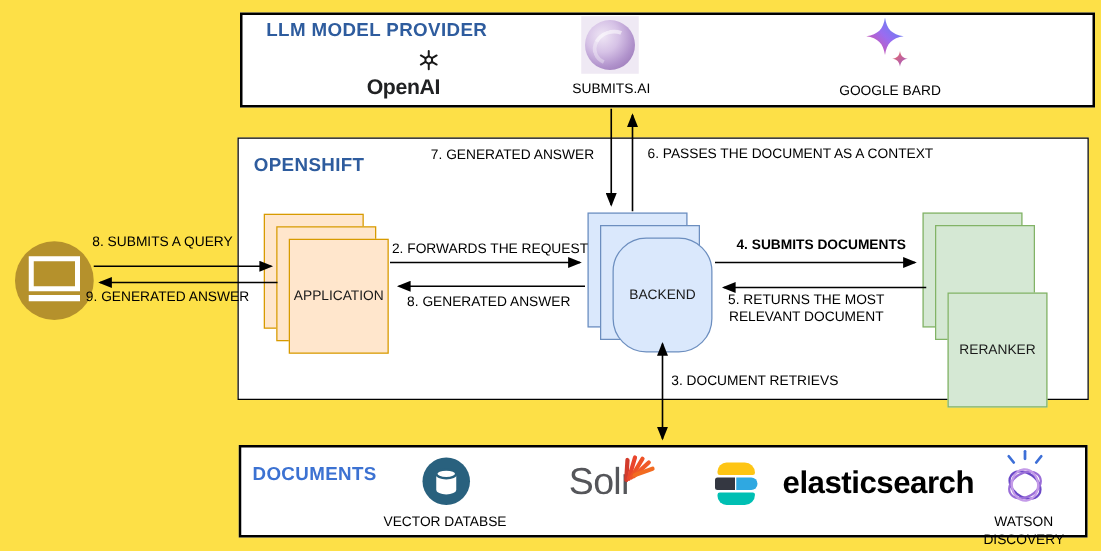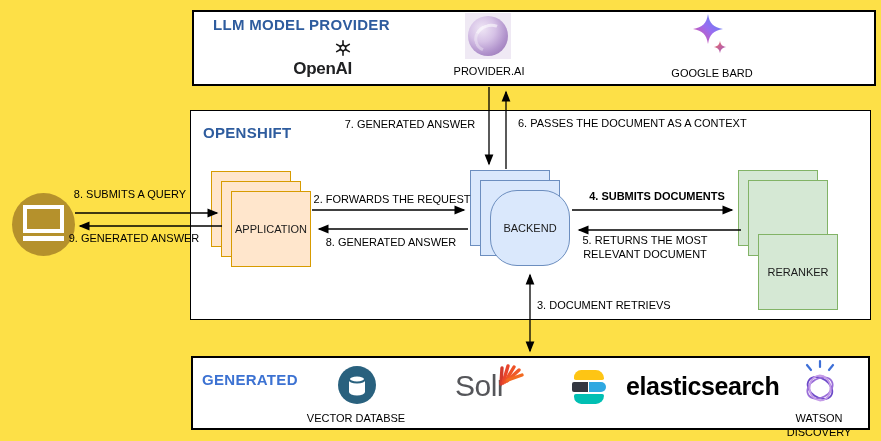--- a/index.html
+++ b/index.html
@@ -6,21 +6,21 @@
   .canvas{position:relative;width:881px;height:441px;background:#fde047;
           font-family:"Liberation Sans",sans-serif;overflow:hidden;}
 
   .container-box{position:absolute;background:#fff;border:2px solid #000;box-sizing:border-box;z-index:1;}
   .container-box.thin{border-width:1px;}
   .box-title{position:absolute;z-index:4;font-weight:bold;font-size:15px;letter-spacing:.3px;}
   .t-llm{left:213px;top:16px;color:#2E5C9E;}
   .t-os{left:203px;top:124px;color:#2E5C9E;}
   .t-ret{left:202px;top:371px;color:#3C72D2;}
 
-  .stack-box{position:absolute;width:80px;height:76px;box-sizing:border-box;border:1px solid;z-index:2;}
+  .stack-box{position:absolute;width:80px;height:92px;box-sizing:border-box;border:1px solid;z-index:2;}
   .app-c{background:#FFE6CC;border-color:#D79B00;}
   .be-c{background:#DAE8FC;border-color:#6C8EBF;}
   .rr-c{background:#D5E8D4;border-color:#82B366;}
   .stack-front{display:flex;align-items:center;justify-content:center;
                font-size:11px;color:#1a1a1a;text-align:center;}
 
   #edge-layer{position:absolute;left:0;top:0;z-index:3;pointer-events:none;}
   .edge-label{position:absolute;z-index:4;font-size:11px;color:#000;white-space:pre-line;}
   .ctr{transform:translateX(-50%);text-align:center;line-height:14px;}
 
@@ -64,21 +64,21 @@
 <body>
 
 <div class="canvas">
 
   <div class="container-box" style="left:192px;top:10px;width:684px;height:76px;"></div>
   <div class="container-box thin" style="left:190px;top:110px;width:681px;height:210px;"></div>
   <div class="container-box" style="left:191px;top:356px;width:679px;height:74px;"></div>
 
   <div class="box-title t-llm">LLM MODEL PROVIDER</div>
   <div class="box-title t-os">OPENSHIFT</div>
-  <div class="box-title t-ret">GENERATED</div>
+  <div class="box-title t-ret">DOCUMENTS</div>
 
   <div class="user-circle">
     <div class="monitor-screen"></div>
     <div class="monitor-base"></div>
   </div>
 
   <div class="openai-group">
     <svg width="18" height="18" viewBox="0 0 18 18">
       <g transform="translate(9,9)" fill="none" stroke="#191919" stroke-width="1.6" stroke-linecap="round" stroke-linejoin="round">
         <path d="M0,-7.3 L0,-3.0 L2.7,-1.5"></path>
@@ -88,21 +88,21 @@
         <path d="M0,-7.3 L0,-3.0 L2.7,-1.5" transform="rotate(240)"></path>
         <path d="M0,-7.3 L0,-3.0 L2.7,-1.5" transform="rotate(300)"></path>
       </g>
     </svg>
     <div class="openai-word">OpenAI</div>
   </div>
 
   <div class="watsonx-tile">
     <div class="watsonx-sphere"></div>
   </div>
-  <div class="small-caption ctr" style="left:489px;top:64px;">PROVIDER.AI</div>
+  <div class="small-caption ctr" style="left:489px;top:64px;">SUBMITS.AI</div>
 
   <div class="bard-group">
     <svg width="44" height="50" viewBox="-18 -17 44 50">
       <defs>
         <linearGradient id="bardg1" x1="0" y1="1" x2="1" y2="0">
           <stop offset="0" stop-color="#EA4C8B"></stop>
             <stop offset="0.5" stop-color="#9A6CF0"></stop>
           <stop offset="1" stop-color="#4B8BF5"></stop>
         </linearGradient>
         <linearGradient id="bardg2" x1="0" y1="0" x2="1" y2="1">

